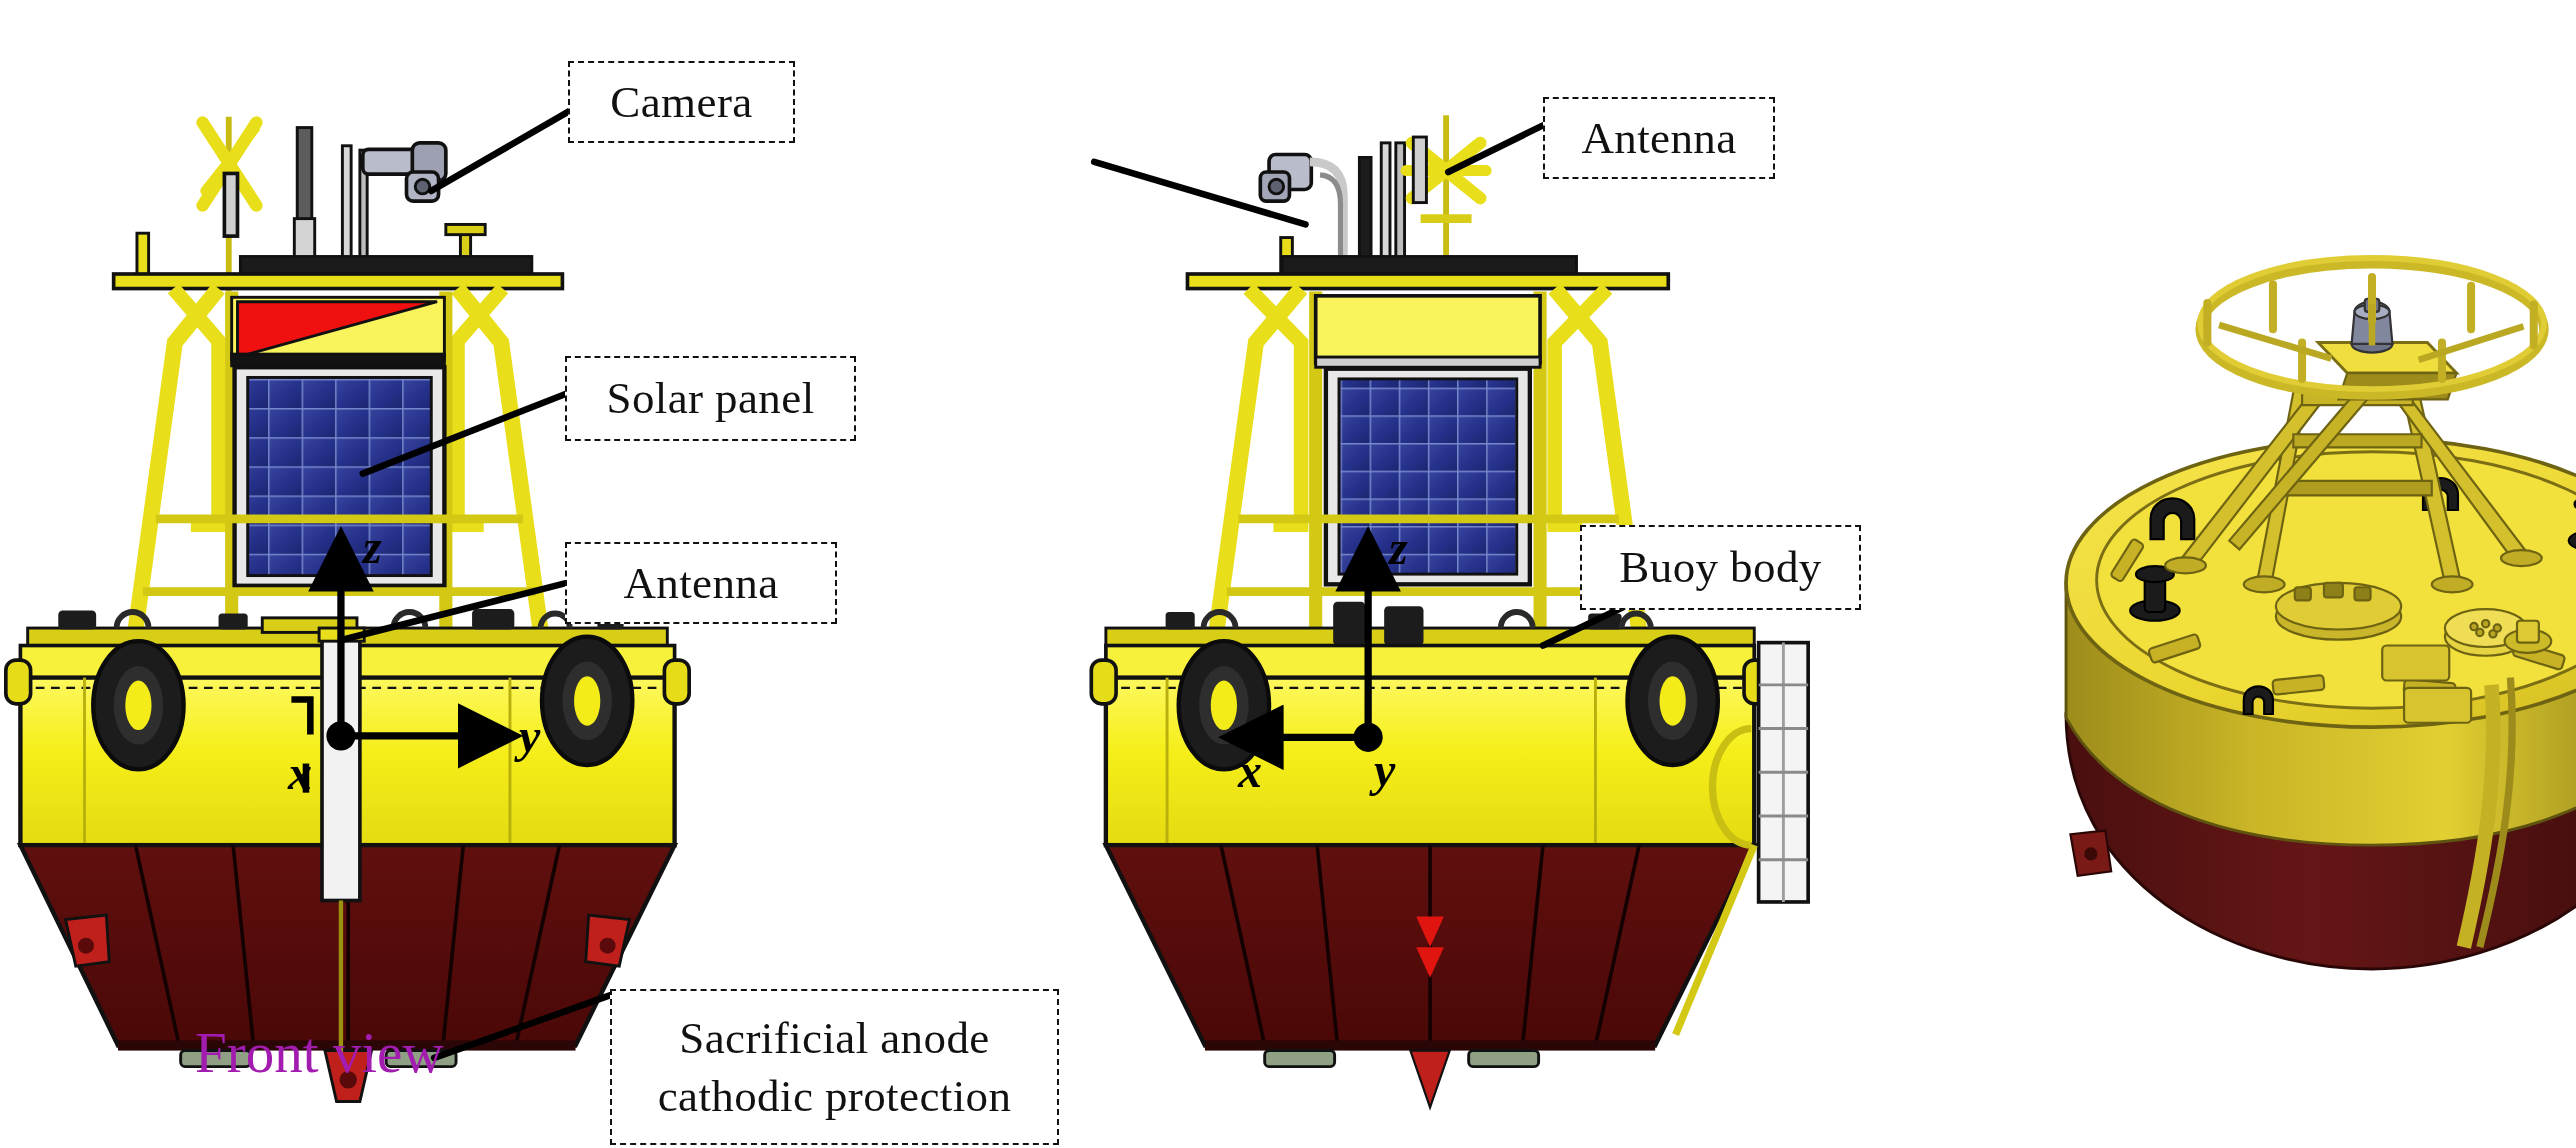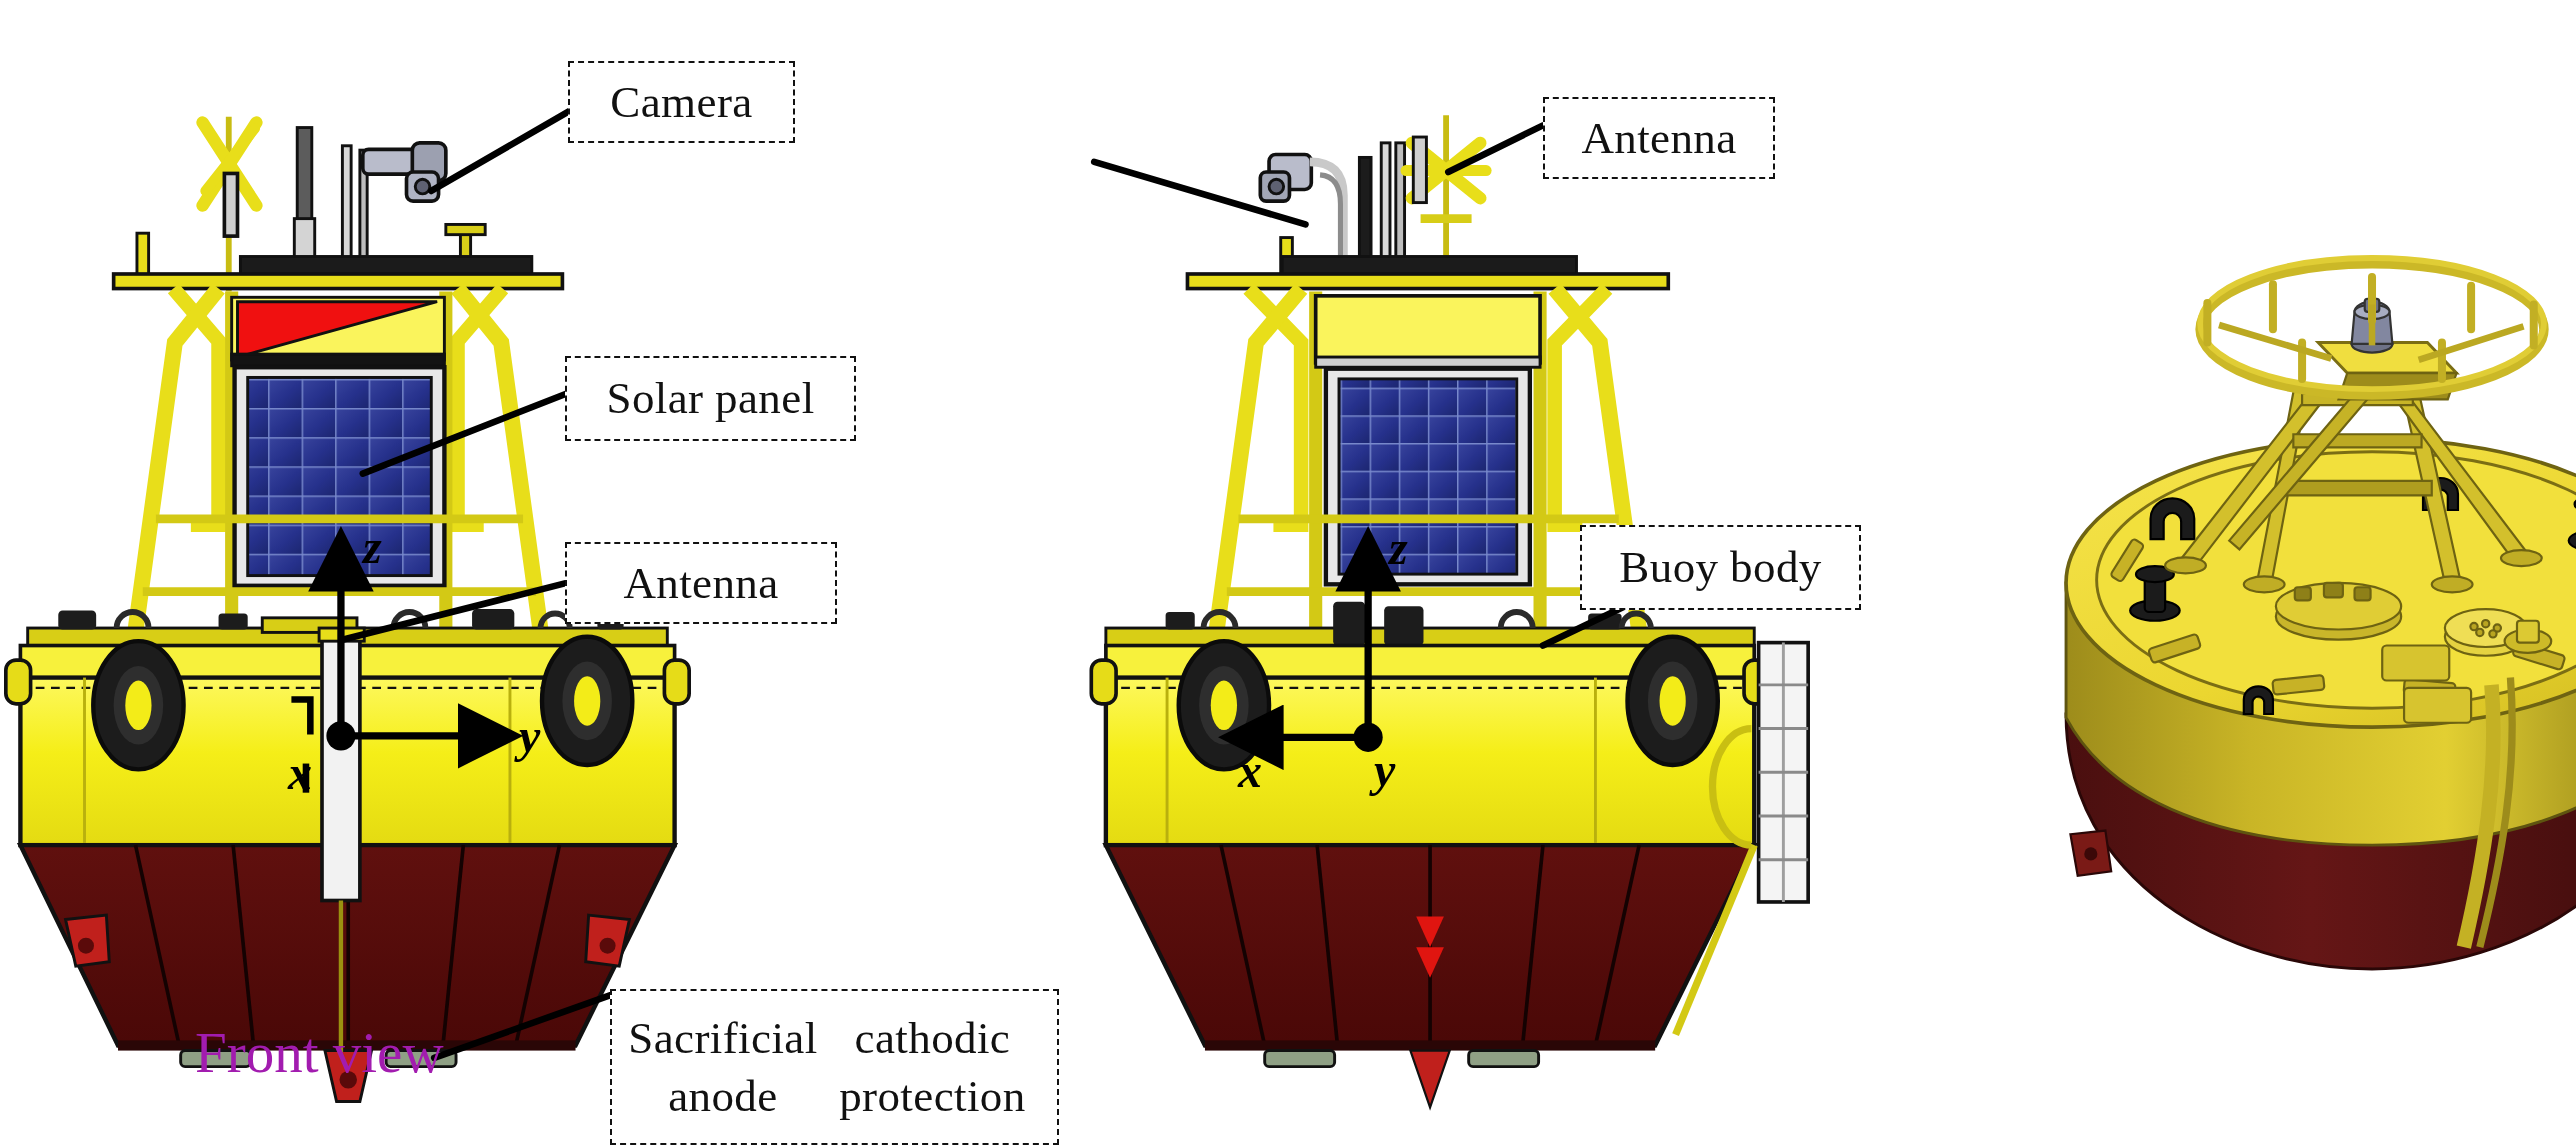--- a/index.html
+++ b/index.html
@@ -496,21 +496,21 @@
   </div>
 
   <div class="callout" style="left:565px;  top:356px; width:291px; height:85px;">
     <span>Solar panel</span>
   </div>
 
   <div class="callout" style="left:565px;  top:542px; width:272px; height:82px;">
     <span>Antenna</span>
   </div>
 
-  <div class="callout two-line" style="left:610px; top:989px; width:449px; height:156px; ">
+  <div class="callout two-line" style="left:610px; top:989px; width:449px; height:156px; flex-direction:column;">
     <span>Sacrificial  anode</span>
     <span>cathodic  protection</span>
   </div>
 
 
   <div class="callout" style="left:1543px; top:97px; width:232px; height:82px;">
     <span>Antenna</span>
   </div>
 
   <div class="callout" style="left:1580px; top:525px; width:281px; height:85px;">

